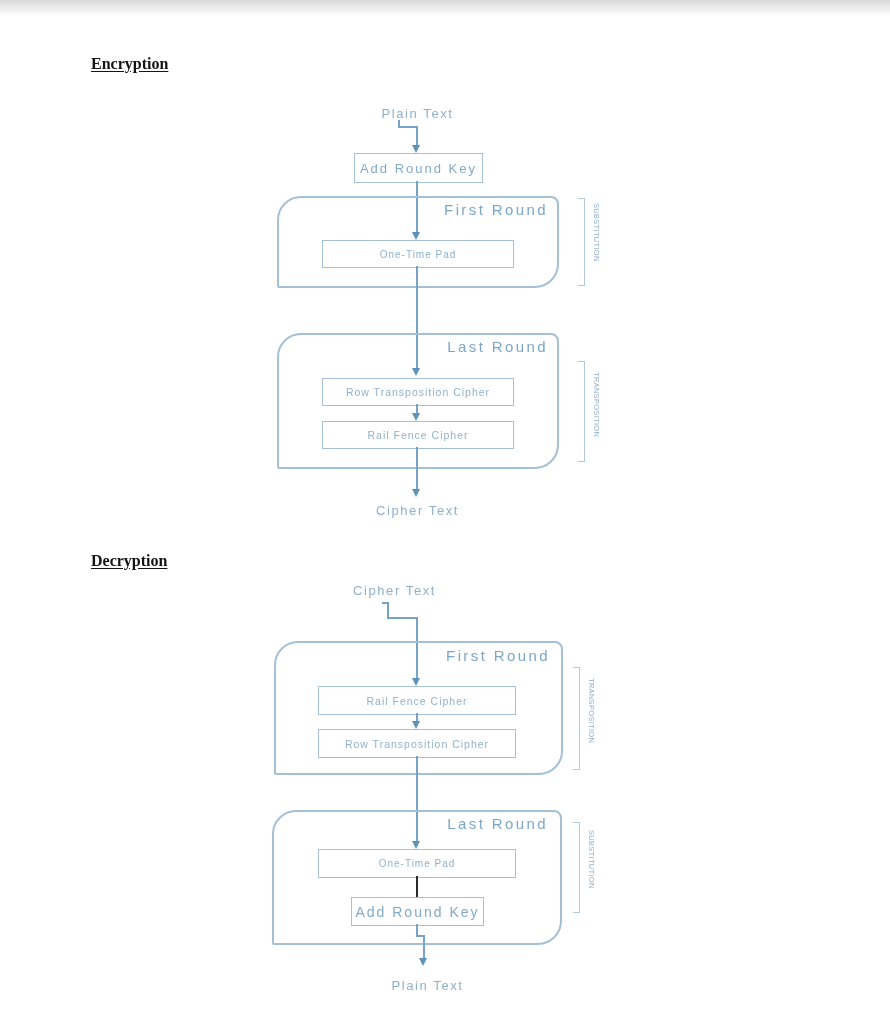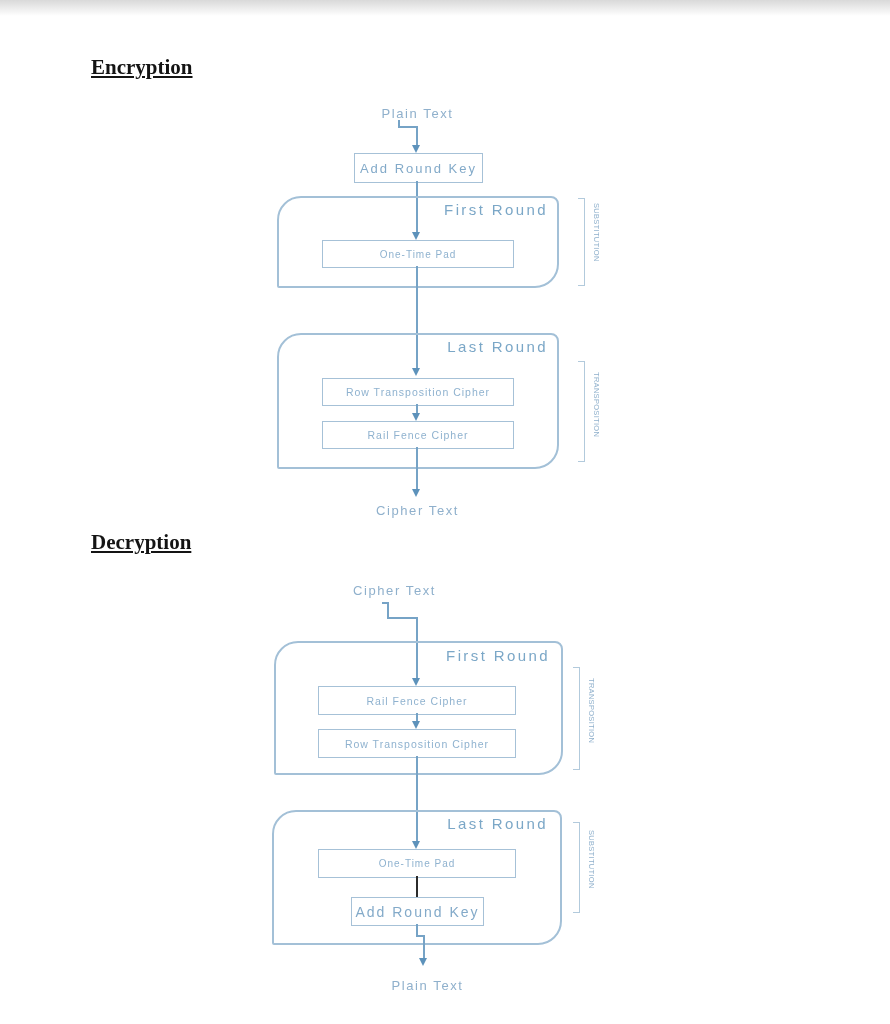--- a/index.html
+++ b/index.html
@@ -8,21 +8,21 @@
     font-family:"Liberation Sans", sans-serif; overflow:hidden;
   }
   .top-fade{position:absolute;left:0;top:0;width:890px;height:16px;
     background:linear-gradient(#d9d9d9, rgba(255,255,255,0));}
   .doc-title{
     position:absolute; left:93px; top:9px; font-family:"Liberation Serif", serif;
     font-weight:bold; font-size:19px; color:#dd1d1d; letter-spacing:0.2px;
   }
   .doc-heading{
     position:absolute; left:91px; font-family:"Liberation Serif", serif;
-    font-weight:bold; font-size:21px; color:#141414;
+    font-weight:bold; font-size:16px; color:#141414;
     text-decoration:underline; text-underline-offset:2px;
   }
   .flow-label{
     position:absolute; text-align:center; color:#8fb0cc; font-size:13px;
     letter-spacing:1.6px;
   }
   .container{
     position:absolute; border:2px solid #a3c0d7;
     border-radius:24px 8px 24px 2px; background:transparent;
   }
@@ -92,21 +92,21 @@
   <div class="vline" style="left:416px; top:447px; height:43px;"></div>
   <div class="arrow" style="left:412px; top:489px;"></div>
 
   <div class="flow-label" style="left:360px; top:503px; width:115px;">Cipher Text</div>
 
   <div class="bracket" style="left:578px; top:198px; height:86px;"></div>
   <div class="vtext" style="left:592px; top:203px;">SUBSTITUTION</div>
   <div class="bracket" style="left:578px; top:361px; height:99px;"></div>
   <div class="vtext" style="left:592px; top:372px;">TRANSPOSITION</div>
 
-  <div class="doc-heading" style="top:530px;">Decryption</div>
+  <div class="doc-heading" style="top:552px;">Decryption</div>
 
   <div class="flow-label" style="left:337px; top:583px; width:115px;">Cipher Text</div>
 
   <div class="hline" style="left:382px; top:602px; width:7px;"></div>
   <div class="vline" style="left:387px; top:602px; height:17px;"></div>
   <div class="hline" style="left:387px; top:617px; width:31px;"></div>
   <div class="vline" style="left:416px; top:617px; height:61px;"></div>
   <div class="arrow" style="left:412px; top:678px;"></div>
 
   <div class="container" style="left:274px; top:641px; width:285px; height:130px;"></div>

